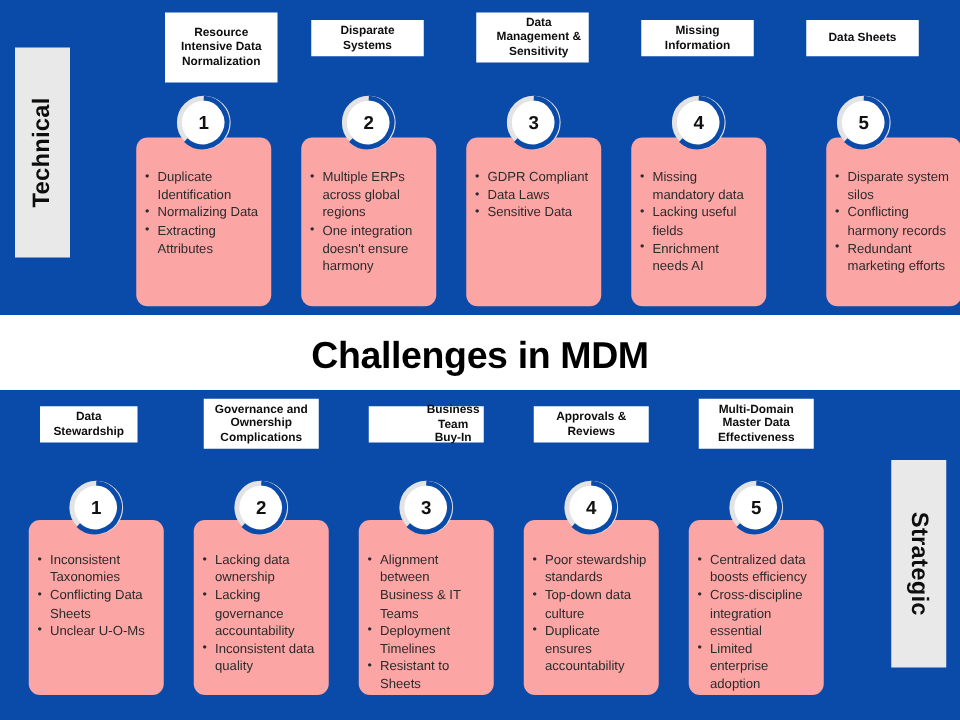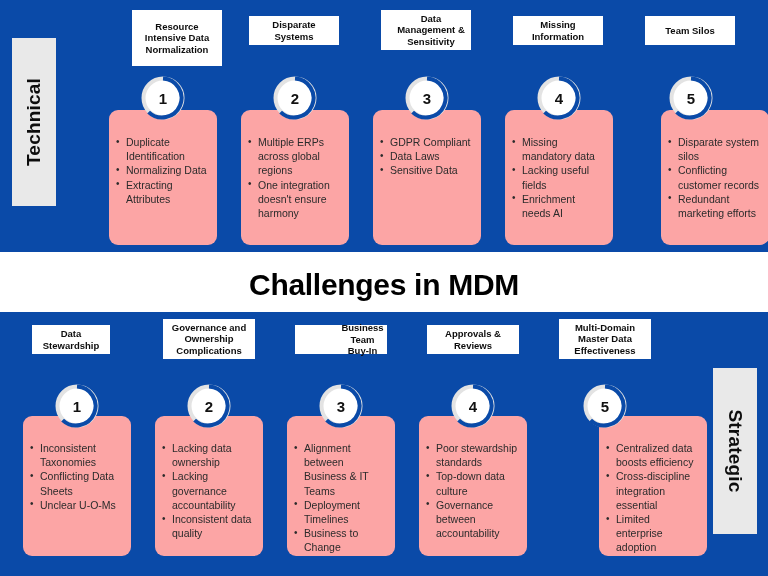--- a/index.html
+++ b/index.html
@@ -152,21 +152,21 @@
 <div class="header-box" style="left:249px; top:16px; width:90px; height:29px;">
   <span>Disparate Systems</span>
 </div>
 <div class="header-box" style="left:381px; top:10px; width:90px; height:40px;padding-left:14px;">
   <span>Data Management &amp; Sensitivity</span>
 </div>
 <div class="header-box" style="left:513px; top:16px; width:90px; height:29px;">
   <span>Missing Information</span>
 </div>
 <div class="header-box" style="left:645px; top:16px; width:90px; height:29px;">
-  <span>Team Silos</span>
+  <span>Data Sheets</span>
 </div>
 
 <div class="card" style="left:109px; top:110px; width:108px; height:135px;">
   <ul style="margin:25px 8px 0 6px;">
     <li>Duplicate Identification</li>
     <li>Normalizing Data</li>
     <li>Extracting Attributes</li>
   </ul>
 </div>
 <div class="card" style="left:241px; top:110px; width:108px; height:135px;">
@@ -185,21 +185,21 @@
 <div class="card" style="left:505px; top:110px; width:108px; height:135px;">
   <ul style="margin:25px 8px 0 6px;">
     <li>Missing mandatory data</li>
     <li>Lacking useful fields</li>
     <li>Enrichment needs AI</li>
   </ul>
 </div>
 <div class="card" style="left:637px; top:110px; width:108px; height:135px;margin-left:24px;">
   <ul style="margin:25px 8px 0 6px;">
     <li>Disparate system silos</li>
-    <li>Conflicting customer records</li>
+    <li>Conflicting harmony records</li>
     <li>Redundant marketing efforts</li>
   </ul>
 </div>
 
 <div class="badge" style="left:141px; top:76px;">
   <svg width="44" height="44" viewBox="0 0 44 44">
     <circle cx="22" cy="22" r="19.5" fill="#ffffff" stroke="#e3e3e3" stroke-width="4"></circle>
     <path d="M 22 2.5 A 19.5 19.5 0 1 1 7.6 36.1" fill="none" stroke="#0a4aa8" stroke-width="4" stroke-linecap="butt"></path>
     <circle cx="22" cy="22" r="15.5" fill="#ffffff"></circle>
   </svg>
@@ -275,31 +275,31 @@
   <ul style="margin:25px 8px 0 6px;">
     <li>Lacking data ownership</li>
     <li>Lacking governance accountability</li>
     <li>Inconsistent data quality</li>
   </ul>
 </div>
 <div class="card" style="left:287px; top:416px; width:108px; height:140px;">
   <ul style="margin:25px 8px 0 6px;">
     <li>Alignment between Business &amp; IT Teams</li>
     <li>Deployment Timelines</li>
-    <li>Business to Change</li>
+    <li>Resistant to Sheets</li>
   </ul>
 </div>
 <div class="card" style="left:419px; top:416px; width:108px; height:140px;">
   <ul style="margin:25px 8px 0 6px;">
     <li>Poor stewardship standards</li>
     <li>Top-down data culture</li>
-    <li>Governance between accountability</li>
-  </ul>
-</div>
-<div class="card" style="left:551px; top:416px; width:108px; height:140px;margin-left:48px;">
+    <li>Duplicate ensures accountability</li>
+  </ul>
+</div>
+<div class="card" style="left:551px; top:416px; width:108px; height:140px;">
   <ul style="margin:25px 8px 0 6px;">
     <li>Centralized data boosts efficiency</li>
     <li>Cross-discipline integration essential</li>
     <li>Limited enterprise adoption</li>
   </ul>
 </div>
 
 <div class="badge" style="left:55px; top:384px;">
   <svg width="44" height="44" viewBox="0 0 44 44">
     <circle cx="22" cy="22" r="19.5" fill="#ffffff" stroke="#e3e3e3" stroke-width="4"></circle>

